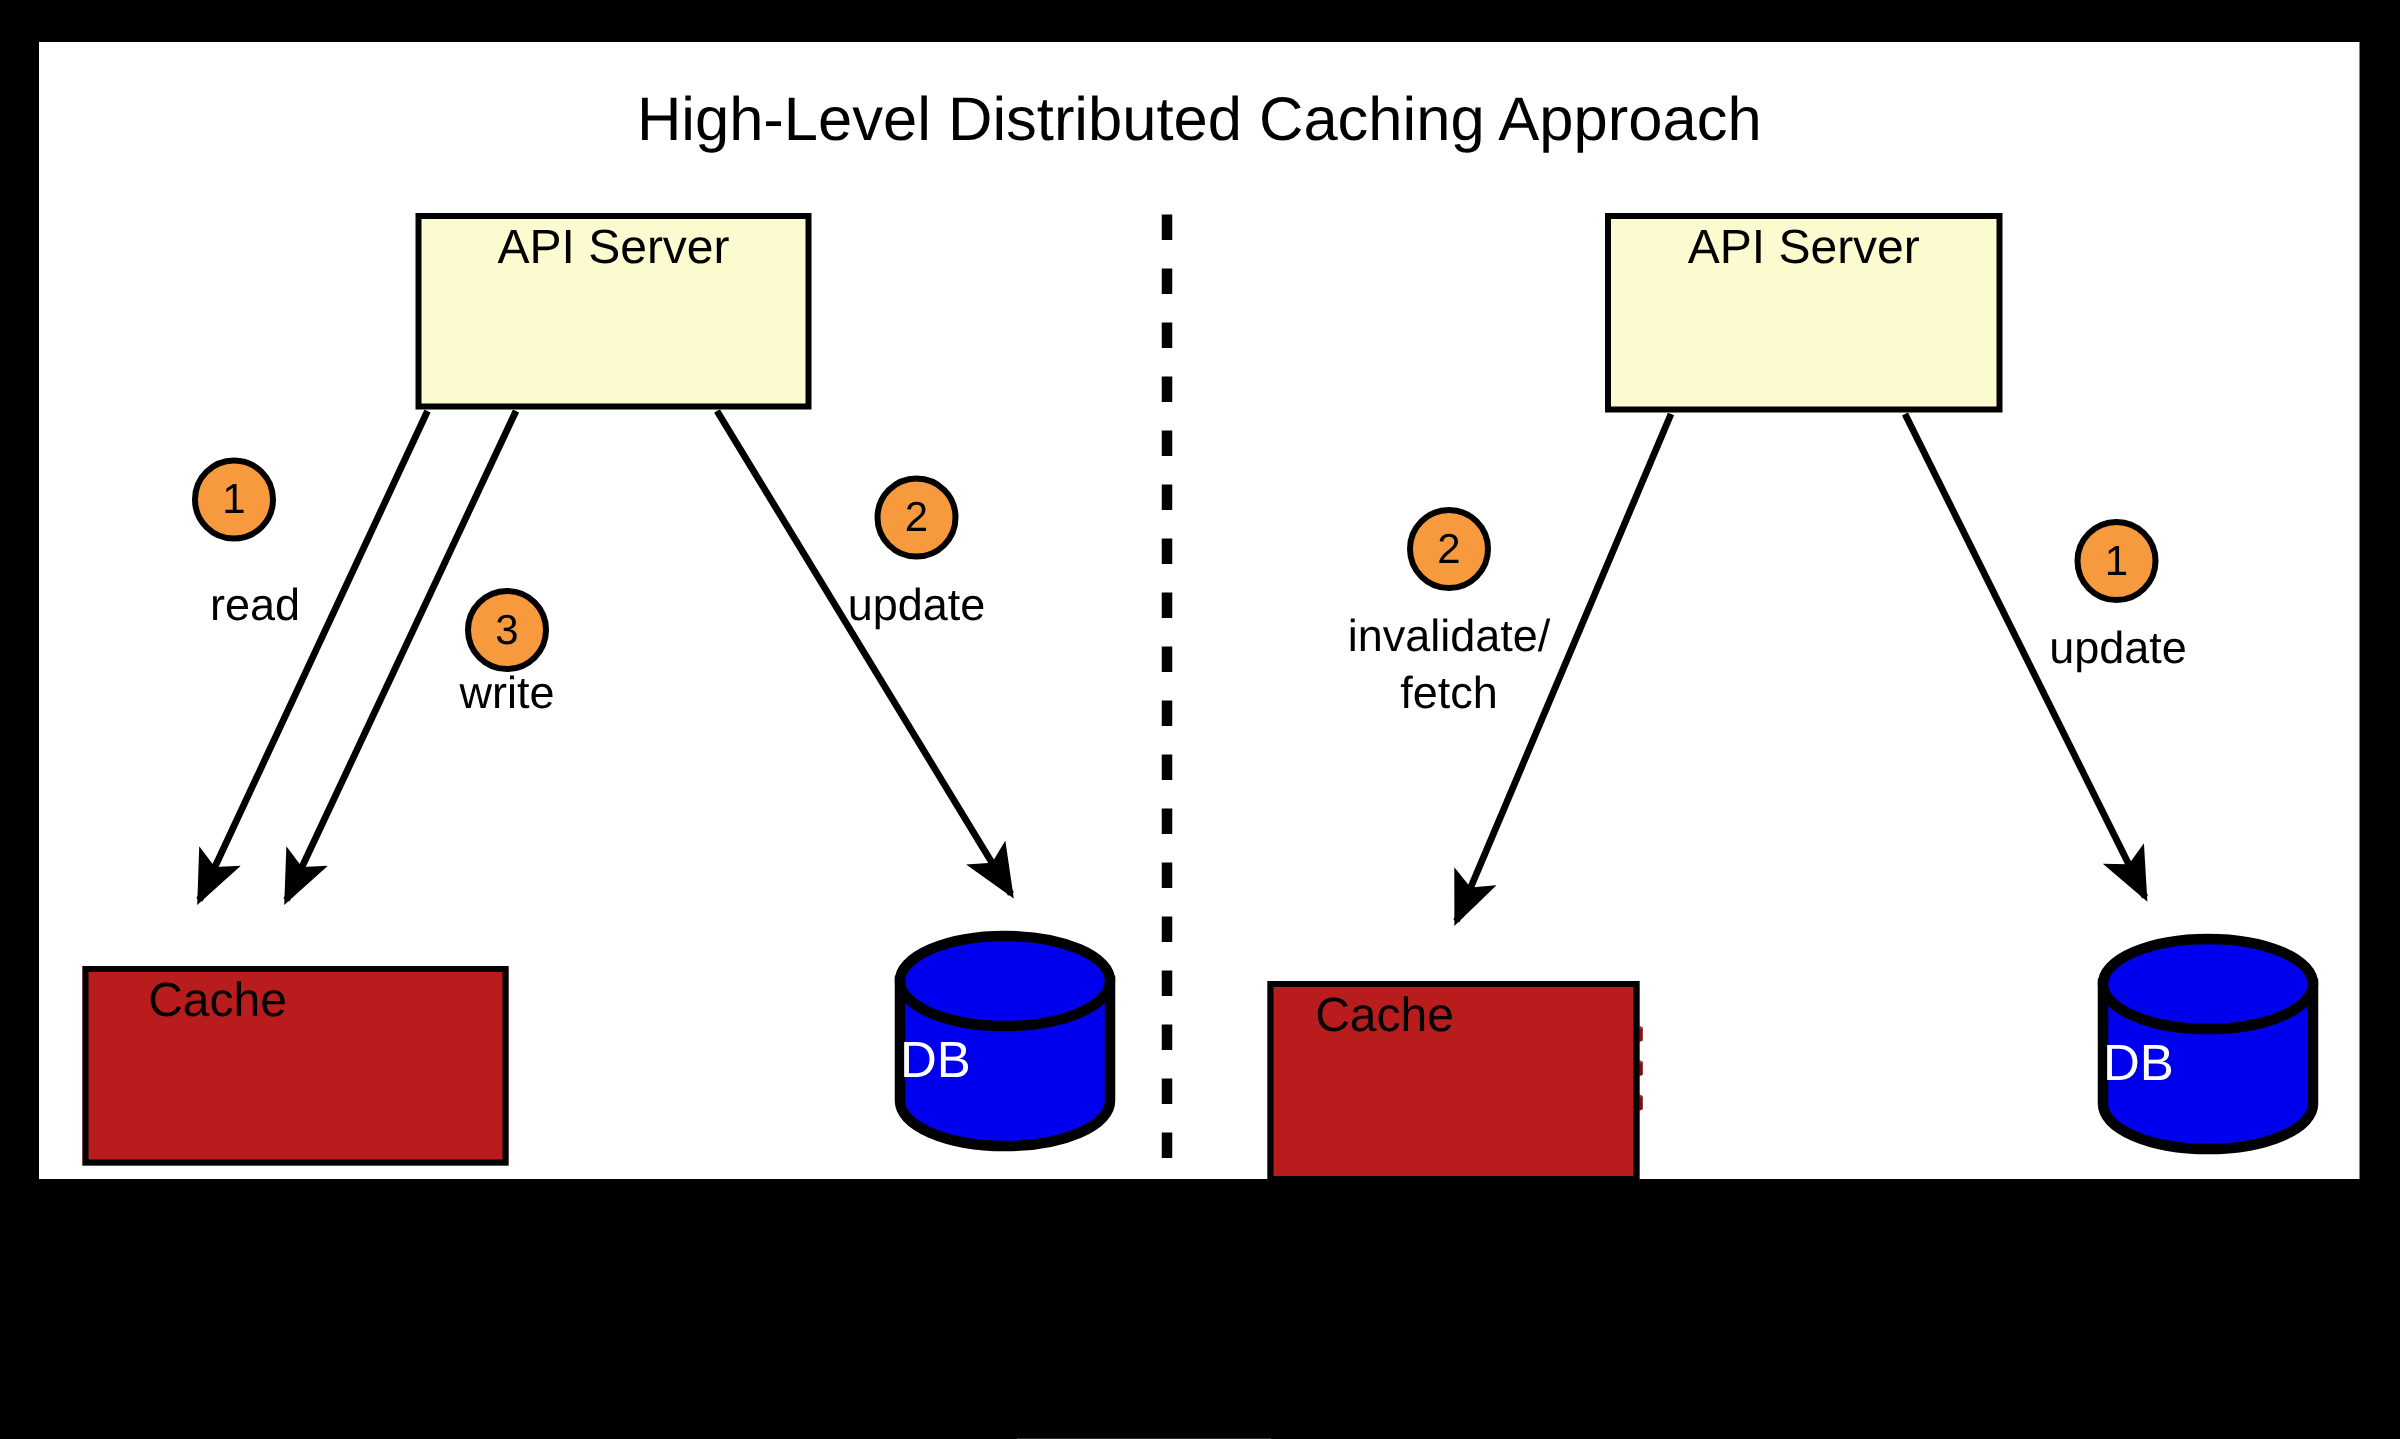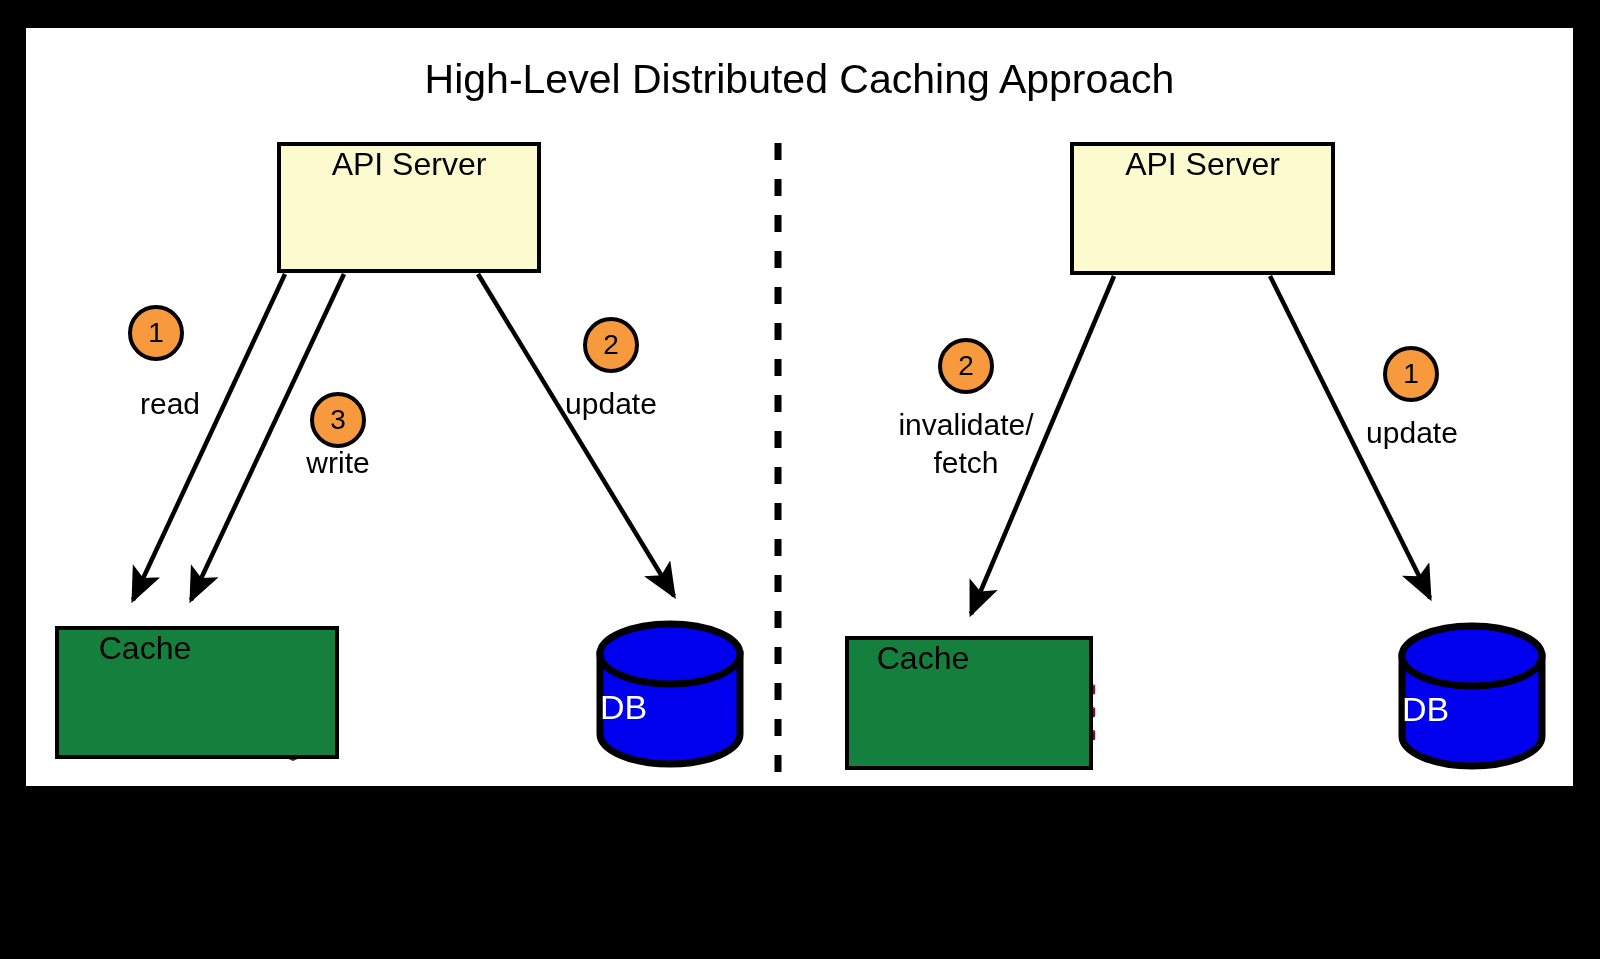--- a/index.html
+++ b/index.html
@@ -50,23 +50,24 @@
     display: flex;
     align-items: flex-start;
     justify-content: center;
   }
   .api-box {
     background: #fcfbcf;
     font-size: 32px;
     color: #000000;
   }
   .cache-box {
-    background: #15803d;
+    background: #b91c1c;
     gap: 18px;
     padding-left: 12px;
+    margin-top: 18px;
   }
   .cache-label {
     font-size: 32px;
     color: #000000;
   }
   .db-text {
     position: absolute;
     left: 0;
     width: 100%;
     font-size: 34px;

